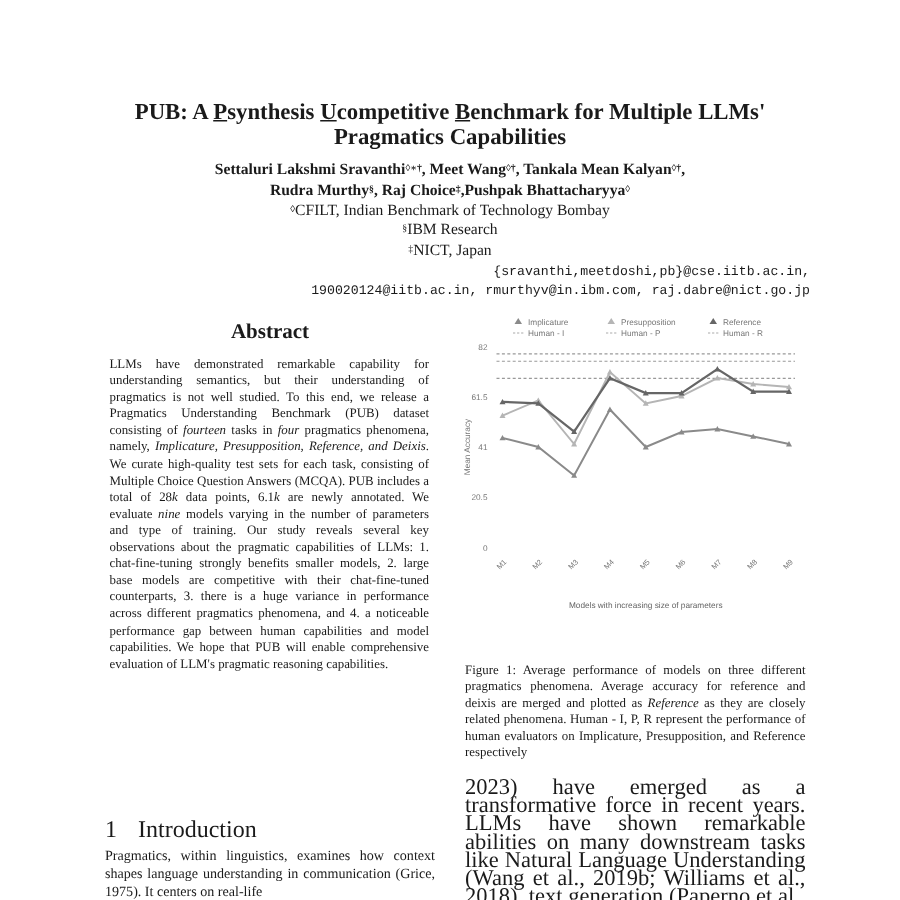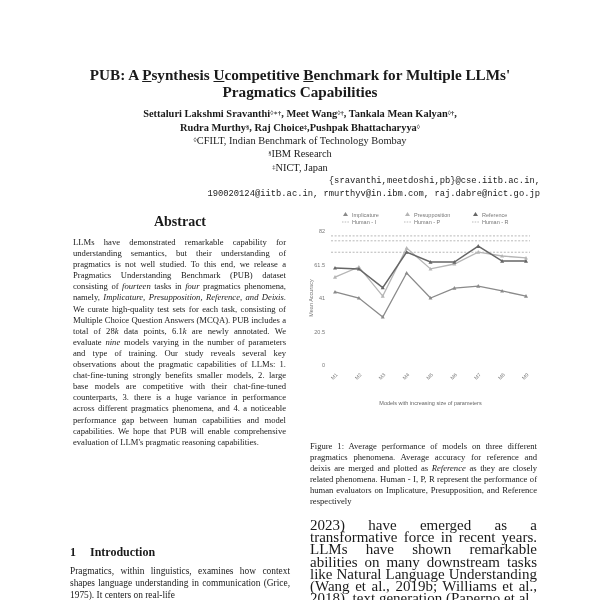--- a/index.html
+++ b/index.html
@@ -5,21 +5,21 @@
   html, body { margin:0; padding:0; background:#ffffff; }
   body { width:600px; height:600px; overflow:hidden; position:relative; font-family:"Liberation Serif", "DejaVu Serif", serif; color:#1a1a1a; }
   .title { position:absolute; left:60px; top:66px; width:480px; text-align:center; font-weight:bold; font-size:15.2px; line-height:17px; }
   .title u { text-decoration:underline; }
   .authors { position:absolute; left:60px; top:107px; width:480px; text-align:center; font-weight:bold; font-size:10.4px; line-height:13.5px; }
   .affil { position:absolute; left:60px; top:134px; width:480px; text-align:center; font-size:10.4px; line-height:13.4px; }
   .emails { position:absolute; left:60px; top:175px; width:480px; text-align:right; font-family:"Liberation Mono","DejaVu Sans Mono",monospace; font-size:8.8px; line-height:13.4px; }
   sup { font-size:6.5px; vertical-align:top; position:relative; top:-1px; }
   .abs-head { position:absolute; left:70px; top:214px; width:220px; text-align:center; font-weight:bold; font-size:14px; }
   .abstract { position:absolute; left:73px; top:237px; width:213px; font-size:8.6px; line-height:11.1px; text-align:justify; }
-  .sec-head { position:absolute; left:70px; top:545px; font-weight:bold; font-size:12px; }
+  .sec-head { position:absolute; left:70px; top:545px; font-weight:normal; font-size:16px; }
   .sec-head span.num { margin-right:14px; }
   .intro { position:absolute; left:70px; top:565px; width:220px; font-size:9.4px; line-height:12.2px; text-align:justify; }
   .caption { position:absolute; left:310px; top:419px; width:227px; font-size:8.6px; line-height:11.1px; text-align:justify;margin-top:22px; }
   .rcol { position:absolute; left:310px; top:519px; width:227px; font-size:15px; line-height:12.2px; text-align:justify;font-family:Liberation Serif, serif; }
   .chart { position:absolute; left:305px; top:205px; width:240px; height:210px; }
   .chart svg text { font-family:"Liberation Sans","DejaVu Sans",sans-serif; }
 </style>
 </head>
 <body>
 

